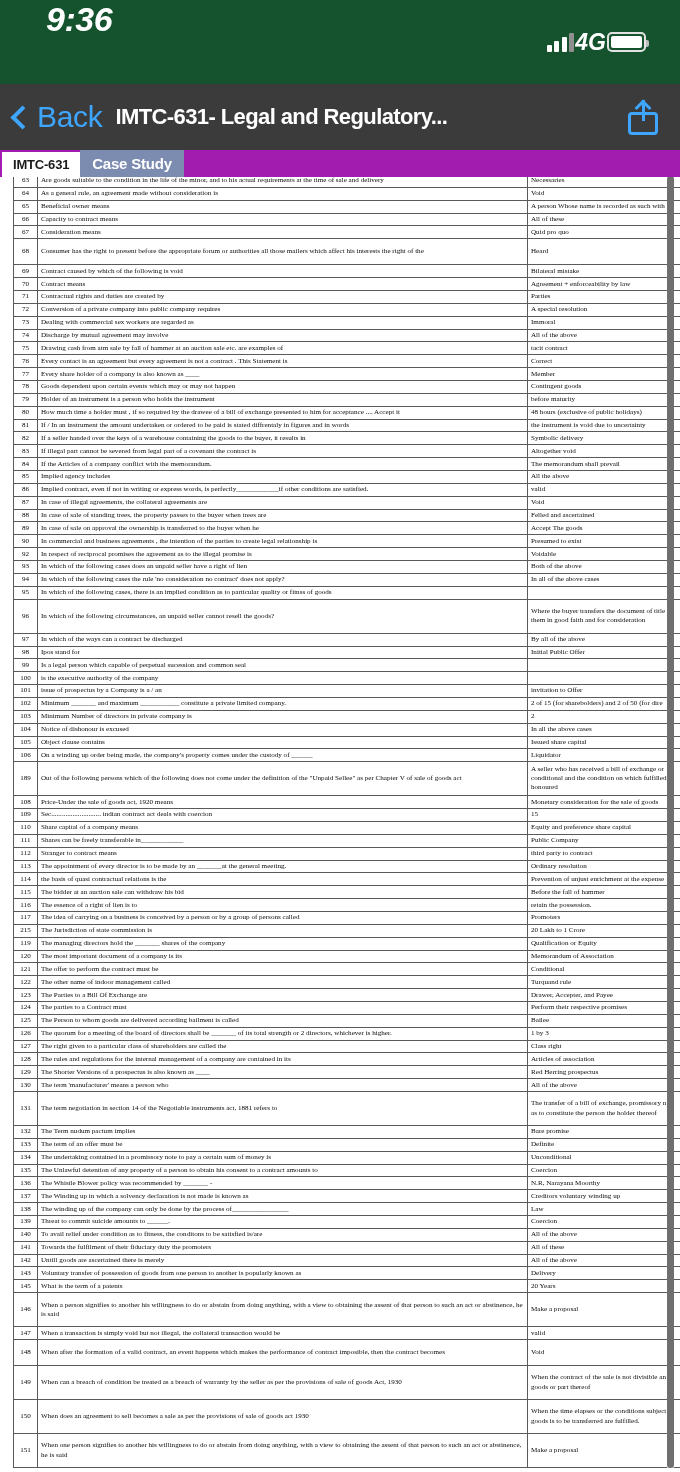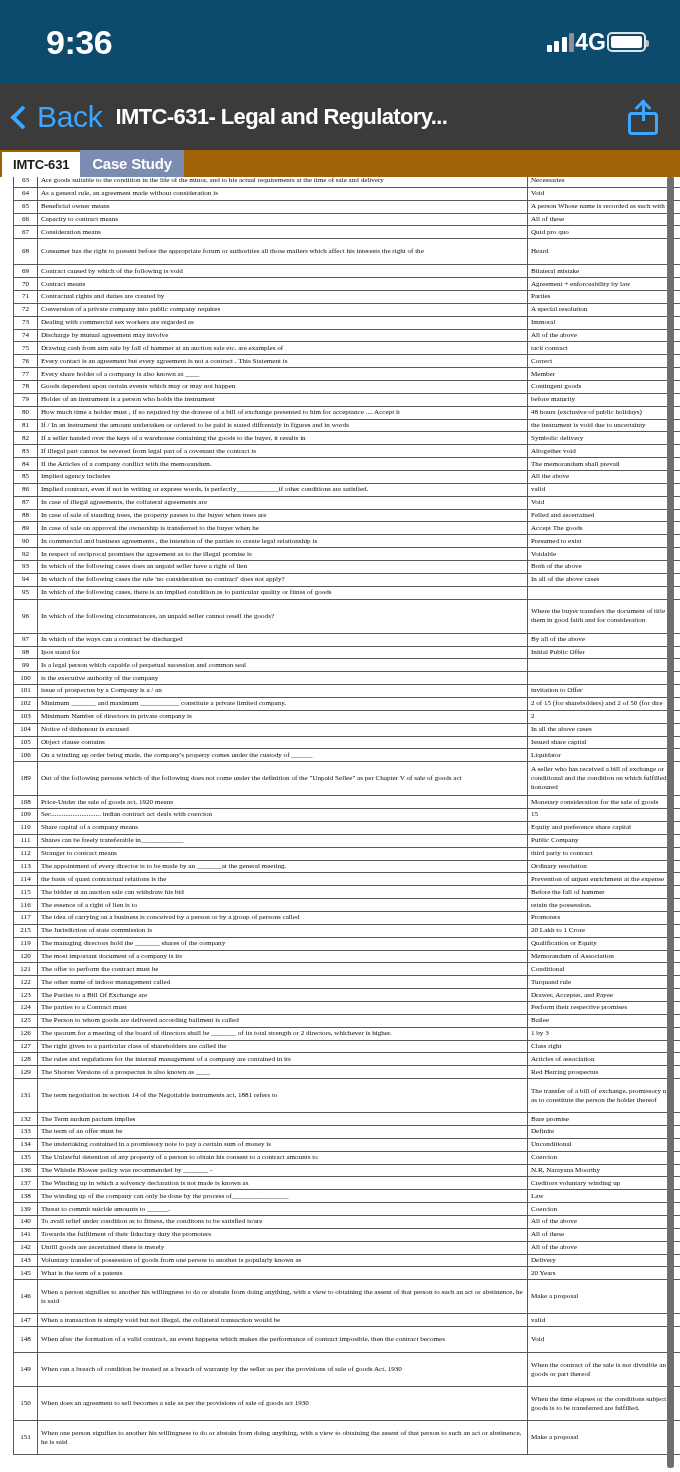--- a/index.html
+++ b/index.html
@@ -6,23 +6,23 @@
   html, body {
     width: 680px; height: 1472px;
     background: #ffffff;
     font-family: "Liberation Sans", sans-serif;
     overflow: hidden;
   }
   #app { position: relative; width: 680px; height: 1472px; overflow: hidden; }
 
   
   .statusbar {
-    height: 84px; background: #0c4a6e;
-    display: flex; align-items: center; justify-content: space-between;
-    padding: 0 34px 0 46px; color: #ffffff;
+    height: 84px; background: #14532d;
+    display: flex; justify-content: space-between;
+    padding: 0 34px 0 46px; color: #ffffff; font-style: italic;
   }
   .status-time { font-size: 34px; font-weight: bold; letter-spacing: -0.5px; }
   .status-right { display: flex; align-items: center; gap: 1px; }
   .signal { display: flex; align-items: flex-end; gap: 2.5px; height: 19px; }
   .signal i { display: block; width: 5px; background: #ffffff; border-radius: 1px; }
   .signal i:nth-child(1) { height: 7px; }
   .signal i:nth-child(2) { height: 11px; }
   .signal i:nth-child(3) { height: 15px; }
   .signal i:nth-child(4) { height: 19px; background: #8f8f8f; }
   .net-label { font-size: 23px; font-weight: bold; }
@@ -51,21 +51,21 @@
                      border: 3px solid #3ea6ff; border-radius: 4px; }
   .share-icon .stem { position: absolute; left: 13.5px; top: 1px; width: 3px; height: 21px;
                       background: #3ea6ff; }
   .share-icon .arw { position: absolute; left: 9px; top: 3px; width: 12px; height: 12px;
                      border-left: 3px solid #3ea6ff; border-top: 3px solid #3ea6ff;
                      transform: rotate(45deg); }
 
   
   .doc-viewer { position: relative; width: 680px; height: 1322px; background: #ffffff; overflow: hidden; }
 
-  .tabbar { height: 27px; display: flex; align-items: flex-end; background: #a16207;
+  .tabbar { height: 27px; display: flex; align-items: flex-end; background: #a21caf;
             padding-left: 2px; position: relative; z-index: 5; }
   .tab { height: 25px; display: flex; align-items: center; padding: 0 11px;
          font-size: 13px; font-weight: bold; letter-spacing: -0.2px; }
   .tab.inactive { background: #ffffff; color: #1a1a1a; }
   .tab.active { background: #7c8cb0; color: #ffffff; font-size: 15px; padding: 0 12px; height: 27px; }
 
   
   .sheet { position: absolute; left: 0; top: 24px; width: 680px; }
   table.qtable { border-collapse: collapse; table-layout: fixed; width: 668px;
                  margin-left: 13px; font-family: "Liberation Serif", serif; }
@@ -459,20 +459,25 @@
             <tr class="thickt">
               <td class="c-num">128</td>
               <td class="c-q">The rules and regulations for the internal management of a company are contained in its</td>
               <td class="c-a">Articles of association</td>
             </tr>
             <tr>
               <td class="c-num">129</td>
               <td class="c-q">The Shorter Versions of a prospectus is also known as ____</td>
               <td class="c-a">Red Herring prospectus</td>
             </tr>
+            <tr>
+              <td class="c-num">130</td>
+              <td class="c-q">The term 'manufacturer' means a person who</td>
+              <td class="c-a">All of the above</td>
+            </tr>
             <tr class="tall2">
               <td class="c-num">131</td>
               <td class="c-q">The term negotiation in section 14 of the Negotiable instruments act, 1881 refers to</td>
               <td class="c-a">The transfer of a bill of exchange, promissory n so as to constitute the person the holder thereof</td>
             </tr>
             <tr>
               <td class="c-num">132</td>
               <td class="c-q">The Term nudum pactum implies</td>
               <td class="c-a">Bare promise</td>
             </tr>

